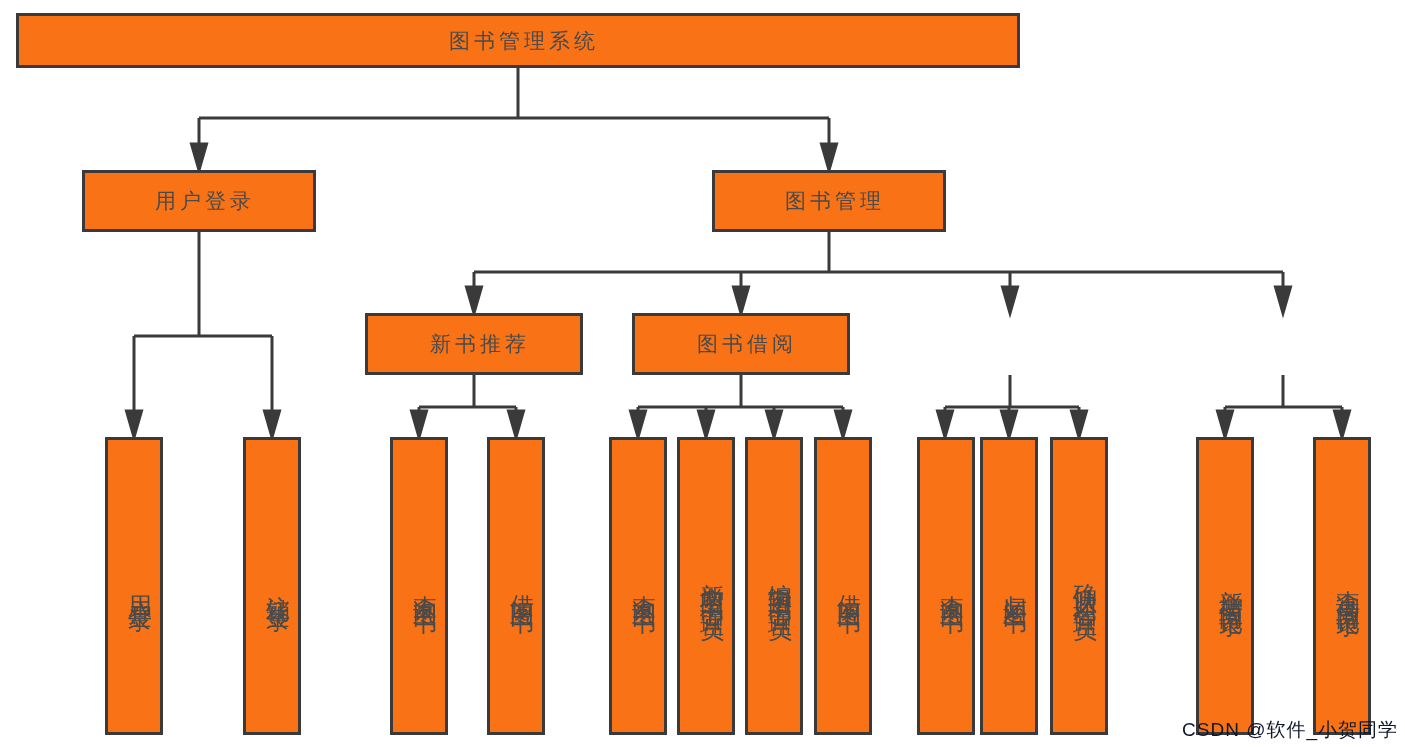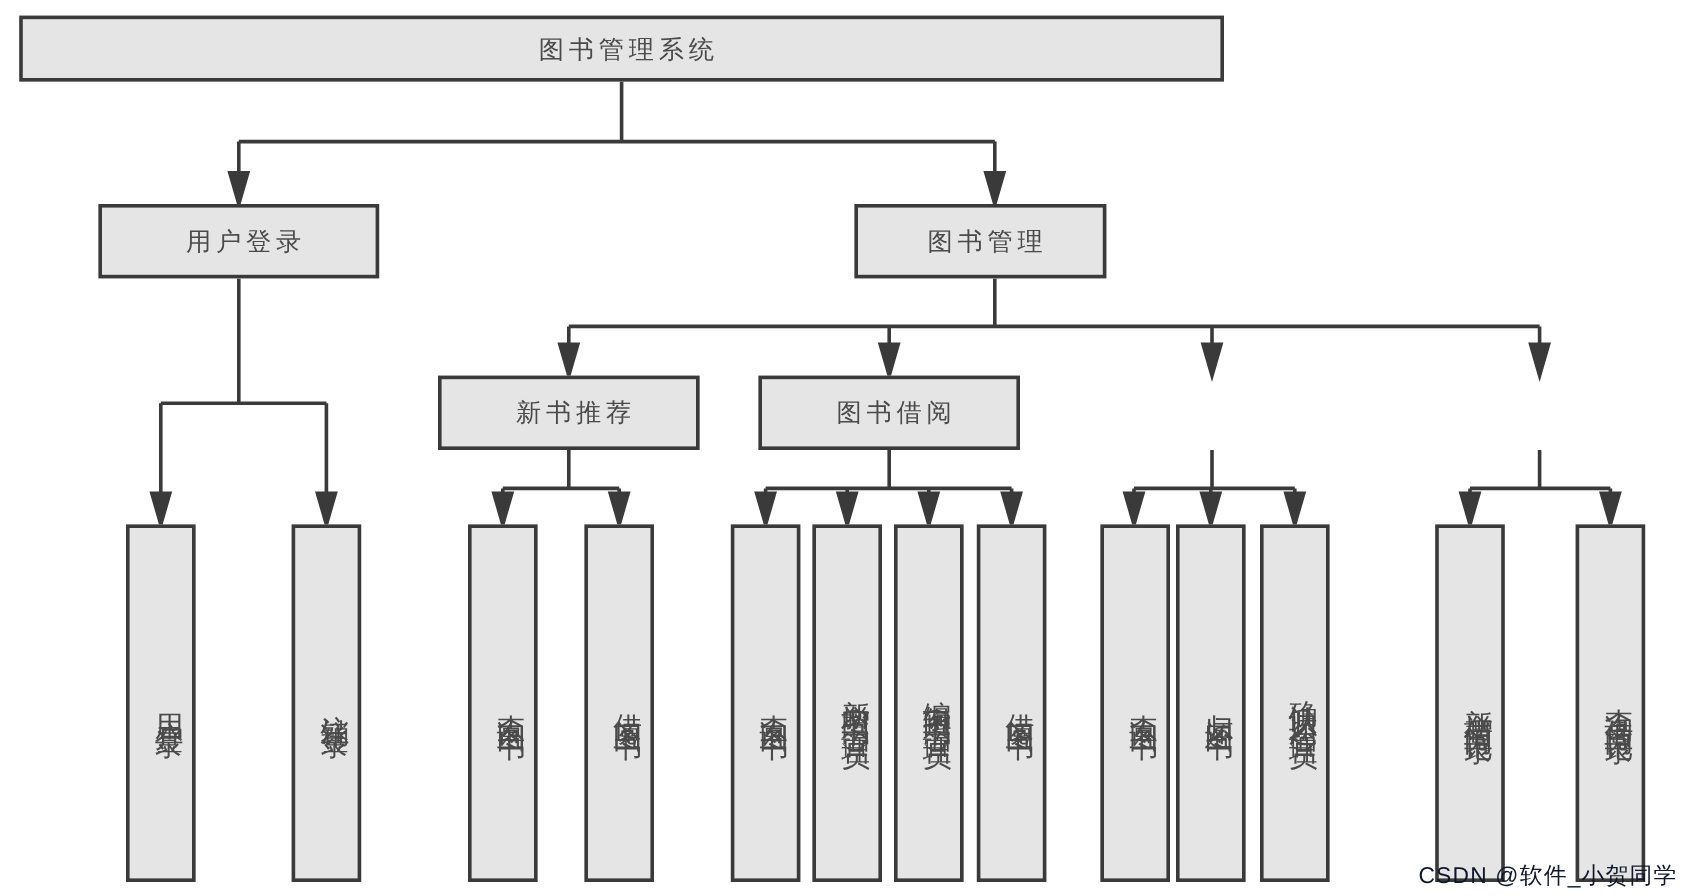--- a/index.html
+++ b/index.html
@@ -19,21 +19,21 @@
     position: absolute;
     left: 0; top: 0;
     width: 1405px;
     height: 747px;
     z-index: 0;
   }
   .node {
     position: absolute;
     box-sizing: border-box;
     border: 3px solid #3a3a3a;
-    background: #e5e5e5;
+    background: #f97316;
     display: flex;
     align-items: center;
     justify-content: center;
     color: #4a4a4a;
     z-index: 1;
     padding-left: 12px;
   }
   .node .lbl {
     font-size: 21px;
     letter-spacing: 4px;
@@ -113,21 +113,21 @@
     </g>
   </svg>
 
   <div class="node" style="left:16px; top:13px; width:1004px; height:55px;">
     <span class="lbl">图书管理系统</span>
   </div>
 
   <div class="node" style="left:82px; top:170px; width:234px; height:62px;">
     <span class="lbl">用户登录</span>
   </div>
-  <div class="node" style="left:712px; top:170px; width:210px; height:62px;align-items:center;">
+  <div class="node" style="left:712px; top:170px; width:234px; height:62px;align-items:center;">
     <span class="lbl">图书管理</span>
   </div>
 
   <div class="node" style="left:365px; top:313px; width:218px; height:62px;">
     <span class="lbl">新书推荐</span>
   </div>
   <div class="node" style="left:632px; top:313px; width:218px; height:62px;">
     <span class="lbl">图书借阅</span>
   </div>
 

